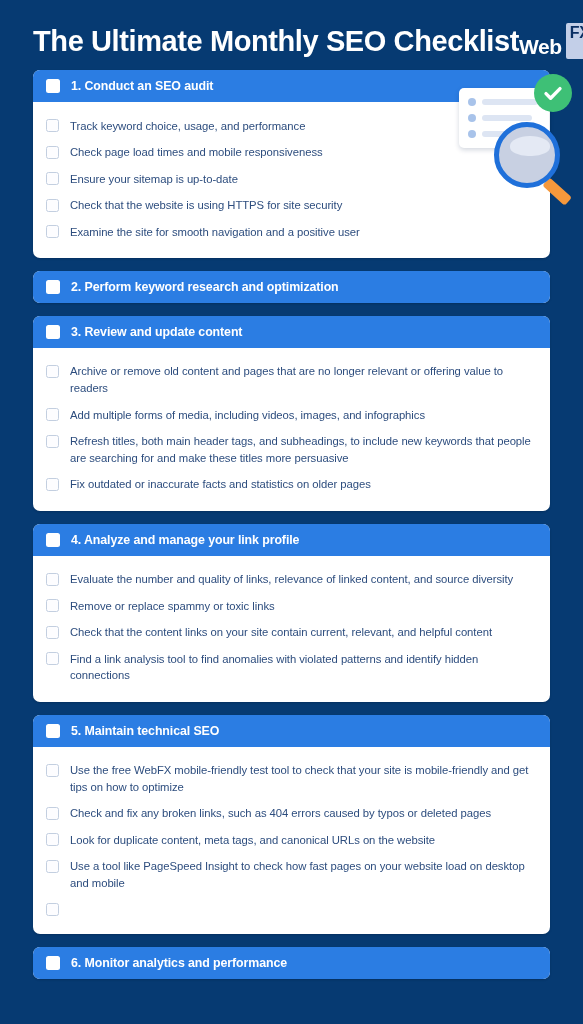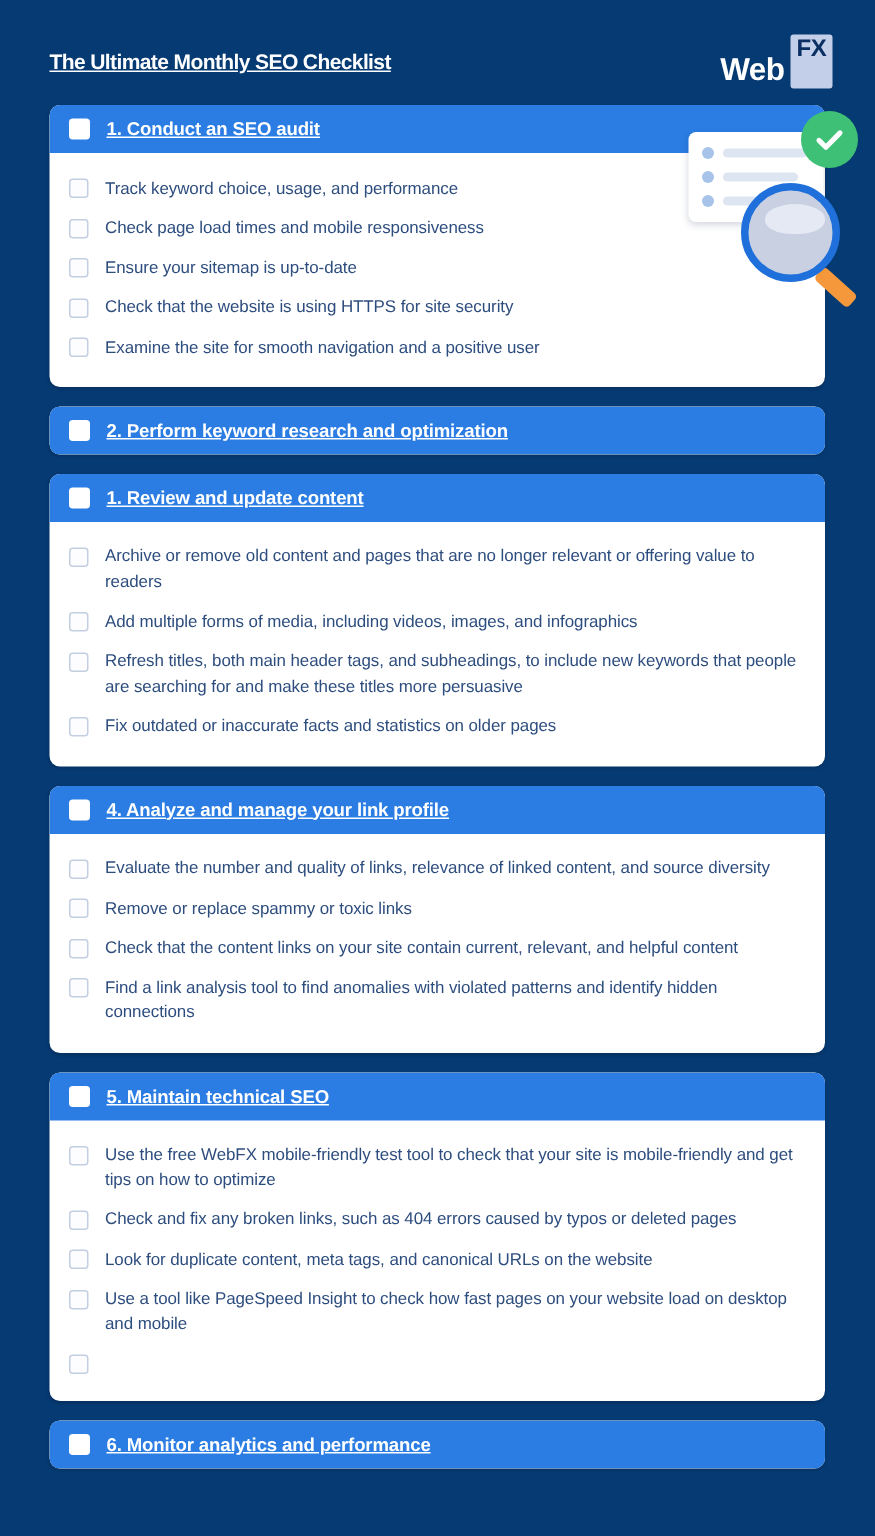--- a/index.html
+++ b/index.html
@@ -19,26 +19,25 @@
   
   .page-header {
     display: flex;
     align-items: center;
     justify-content: space-between;
     padding: 20px 28px 0 33px;
     height: 62px;
   }
 
   .page-title {
-    font-size: 14px;
+    font-size: 29px;
     font-weight: bold;
     color: #ffffff;
     letter-spacing: -0.4px;
     white-space: nowrap;
-    text-decoration: underline;
   }
 
   .logo {
     display: flex;
     align-items: flex-end;
     gap: 4px;
     white-space: nowrap;
   }
   .logo-web {
     font-size: 21px;
@@ -89,21 +88,20 @@
     background: #ffffff;
     border-radius: 2.5px;
     flex: 0 0 auto;
   }
 
   .card-header-title {
     font-size: 12.4px;
     font-weight: bold;
     color: #ffffff;
     letter-spacing: -0.1px;
-    text-decoration: underline;
   }
 
   .card-body {
     padding: 11px 16px 13px 13px;
     display: flex;
     flex-direction: column;
     gap: 1px;
     justify-content: flex-end;
   }
 
@@ -288,21 +286,21 @@
   <section class="card">
     <div class="card-header">
       <span class="hdr-box"></span>
       <span class="card-header-title">2. Perform keyword research and optimization</span>
     </div>
   </section>
 
   <section class="card">
     <div class="card-header">
       <span class="hdr-box"></span>
-      <span class="card-header-title">1. Review and update content</span>
+      <span class="card-header-title">3. Review and update content</span>
     </div>
     <div class="card-body">
       <div class="item">
         <span class="chk"></span>
         <span class="item-text">Archive or remove old content and pages that are no longer relevant or offering value to readers</span>
       </div>
       <div class="item">
         <span class="chk"></span>
         <span class="item-text">Add multiple forms of media, including videos, images, and infographics</span>
       </div>

